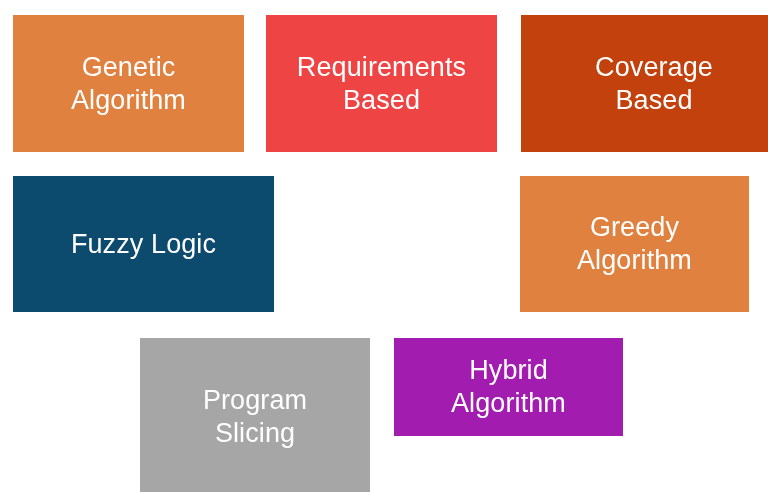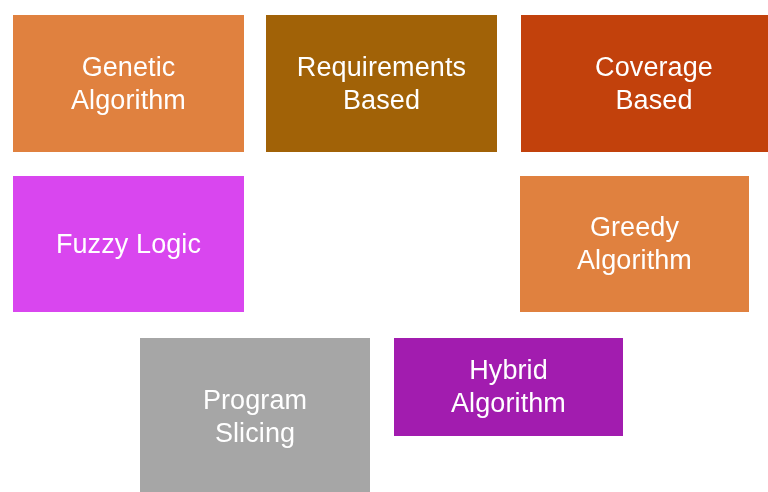--- a/index.html
+++ b/index.html
@@ -42,29 +42,29 @@
 </style>
 </head>
 <body>
 
 <div id="canvas" style="background: rgb(255, 255, 255);">
 
 <div class="node" style="left: 13px; top: 15px; width: 231px; height: 137px; background: rgb(224, 129, 63); color: rgb(255, 255, 255);">
       <span class="label">Genetic
 Algorithm</span>
     </div>
-    <div class="node" style="left: 266px; top: 15px; width: 231px; height: 137px; background: #a16207; color: rgb(255, 255, 255); justify-content: center;">
+    <div class="node" style="left: 266px; top: 15px; width: 231px; height: 137px; background: #ef4444; color: rgb(255, 255, 255); justify-content: center;">
       <span class="label">Requirements
 Based</span>
     </div>
     <div class="node" style="left: 521px; top: 15px; width: 266px; height: 137px; background: #c2410c; color: rgb(255, 255, 255);">
       <span class="label">Coverage
 Based</span>
     </div>
-    <div class="node" style="left: 13px; top: 176px; width: 231px; height: 136px; background: #d946ef; color: rgb(255, 255, 255);">
+    <div class="node" style="left: 13px; top: 176px; width: 261px; height: 136px; background: #0c4a6e; color: rgb(255, 255, 255);">
       <span class="label">Fuzzy Logic</span>
     </div>
     <div class="node" style="left: 520px; top: 176px; width: 229px; height: 136px; background: rgb(224, 129, 63); color: rgb(255, 255, 255);">
       <span class="label">Greedy
 Algorithm</span>
     </div>
     <div class="node" style="left: 140px; top: 338px; width: 230px; height: 158px; background: rgb(166, 166, 166); color: rgb(255, 255, 255);">
       <span class="label">Program
 Slicing</span>
     </div>

